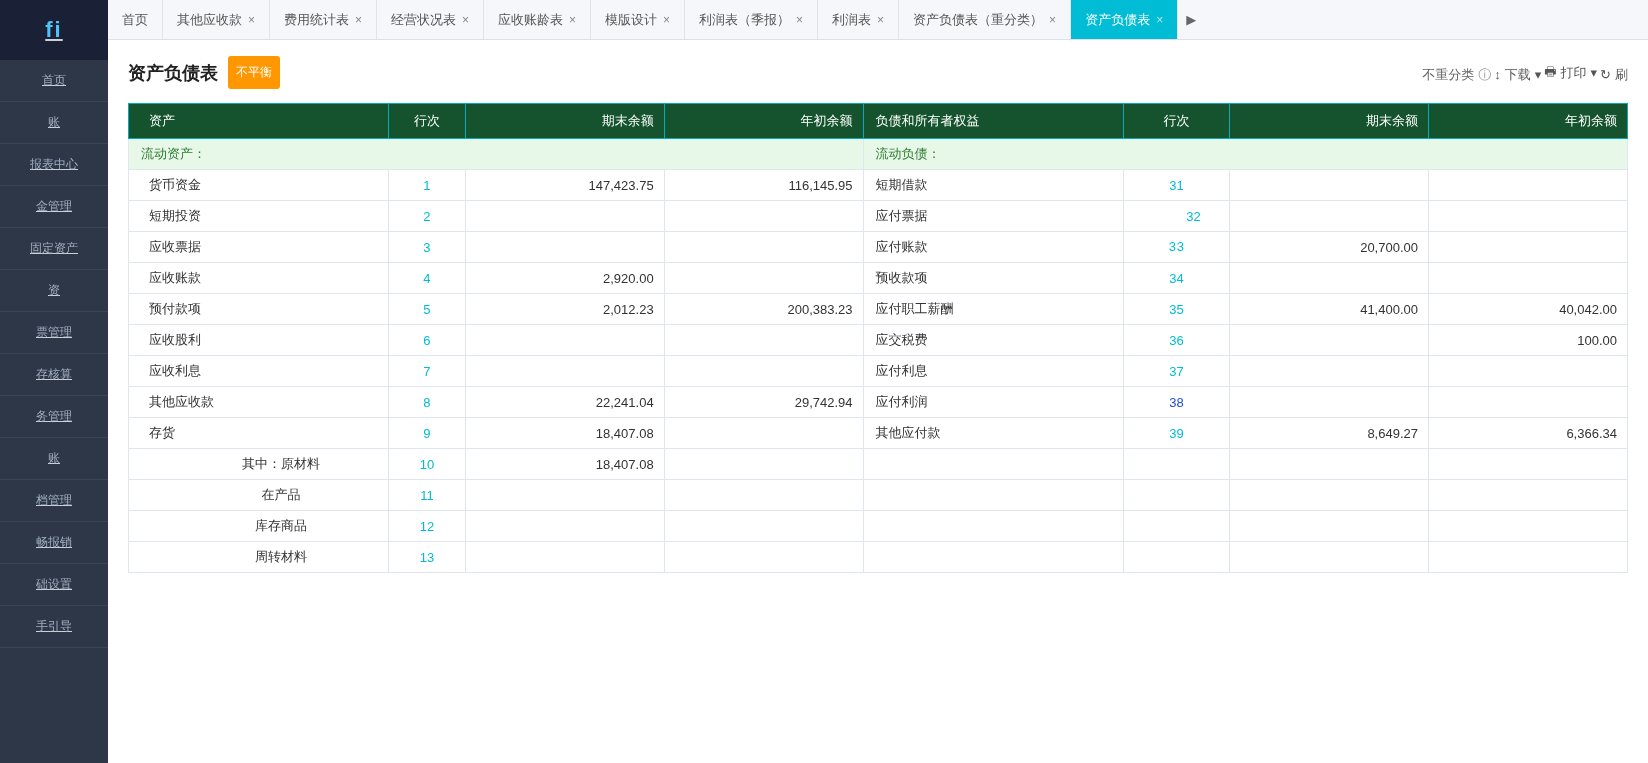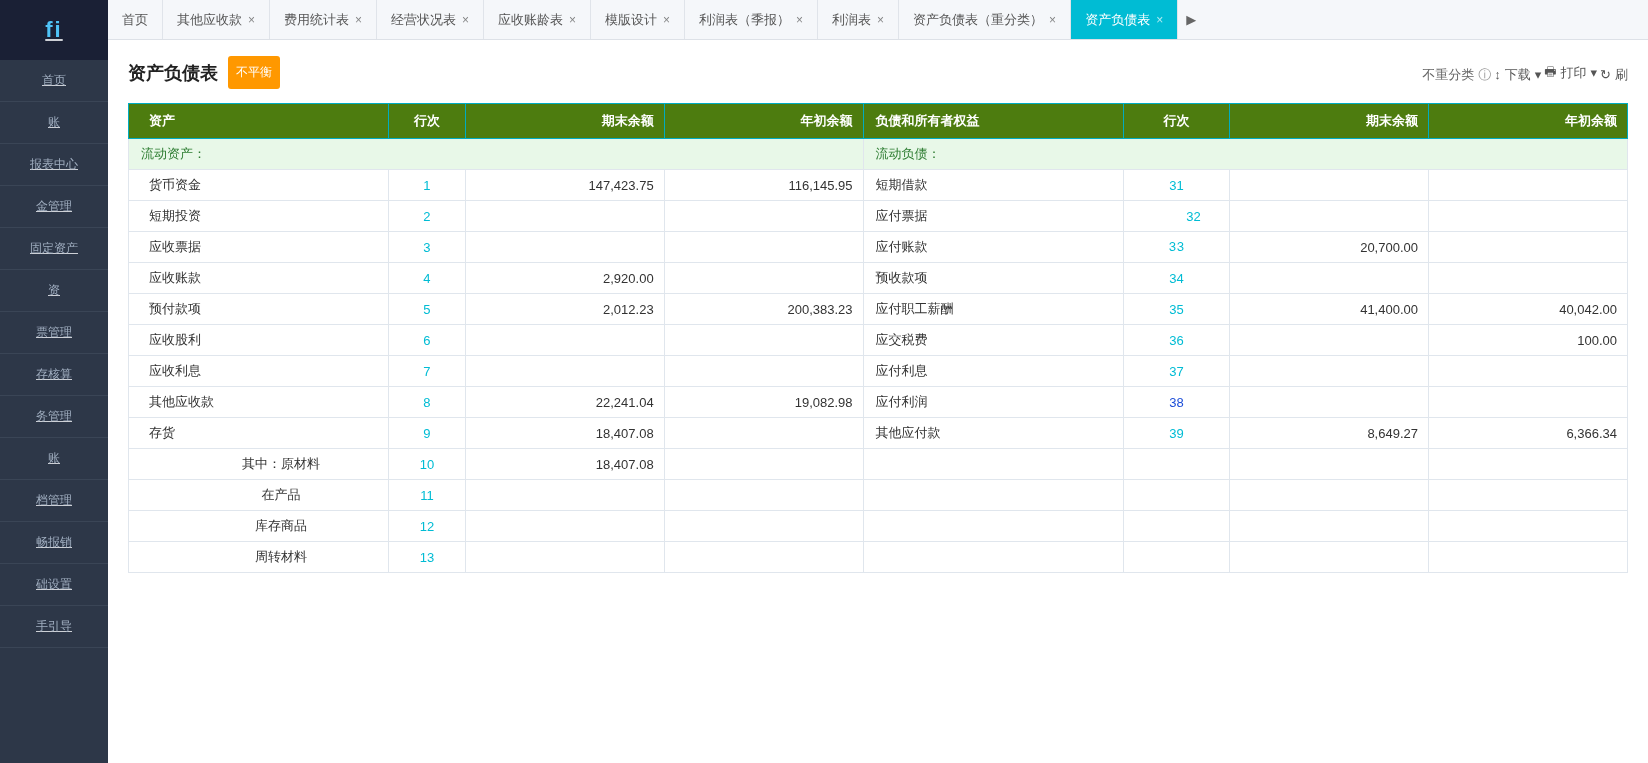--- a/index.html
+++ b/index.html
@@ -110,26 +110,26 @@
     }
     .no-reclassify { color: #666; display: flex; align-items: center; gap: 4px; }
     
     
     .balance-table {
       width: 100%;
       border-collapse: collapse;
       font-size: 13px;
     }
     .balance-table th {
-      background: #4d7c0f;
+      background: #14532d;
       color: #fff;
       padding: 8px 10px;
       text-align: center;
       border: 1px solid #00acc1;
-      font-weight: bold;
+      font-weight: normal;
     }
     .balance-table td {
       padding: 6px 10px;
       border: 1px solid #e0e6ed;
       text-align: center;
       color: #333;
     }
     .balance-table tr.section-header td {
       background: #e8f8e8;
       color: #2e7d32;
@@ -327,21 +327,21 @@
       <td class="col-start-bal"></td>
       <td class="col-liability">应付利息</td>
       <td class="col-rownum" style="color:#00bcd4;">37</td>
       <td class="col-end-bal"></td>
       <td class="col-start-bal"></td>
     </tr>
             <tr>
       <td class="col-asset">其他应收款</td>
       <td class="col-rownum" style="color:#00bcd4;">8</td>
       <td class="col-end-bal">22,241.04</td>
-      <td class="col-start-bal">19,082.98</td>
+      <td class="col-start-bal">29,742.94</td>
       <td class="col-liability">应付利润</td>
       <td class="col-rownum" style="color:#1d4ed8;">38</td>
       <td class="col-end-bal"></td>
       <td class="col-start-bal"></td>
     </tr>
             <tr>
       <td class="col-asset">存货</td>
       <td class="col-rownum" style="color:#00bcd4;">9</td>
       <td class="col-end-bal">18,407.08</td>
       <td class="col-start-bal"></td>

